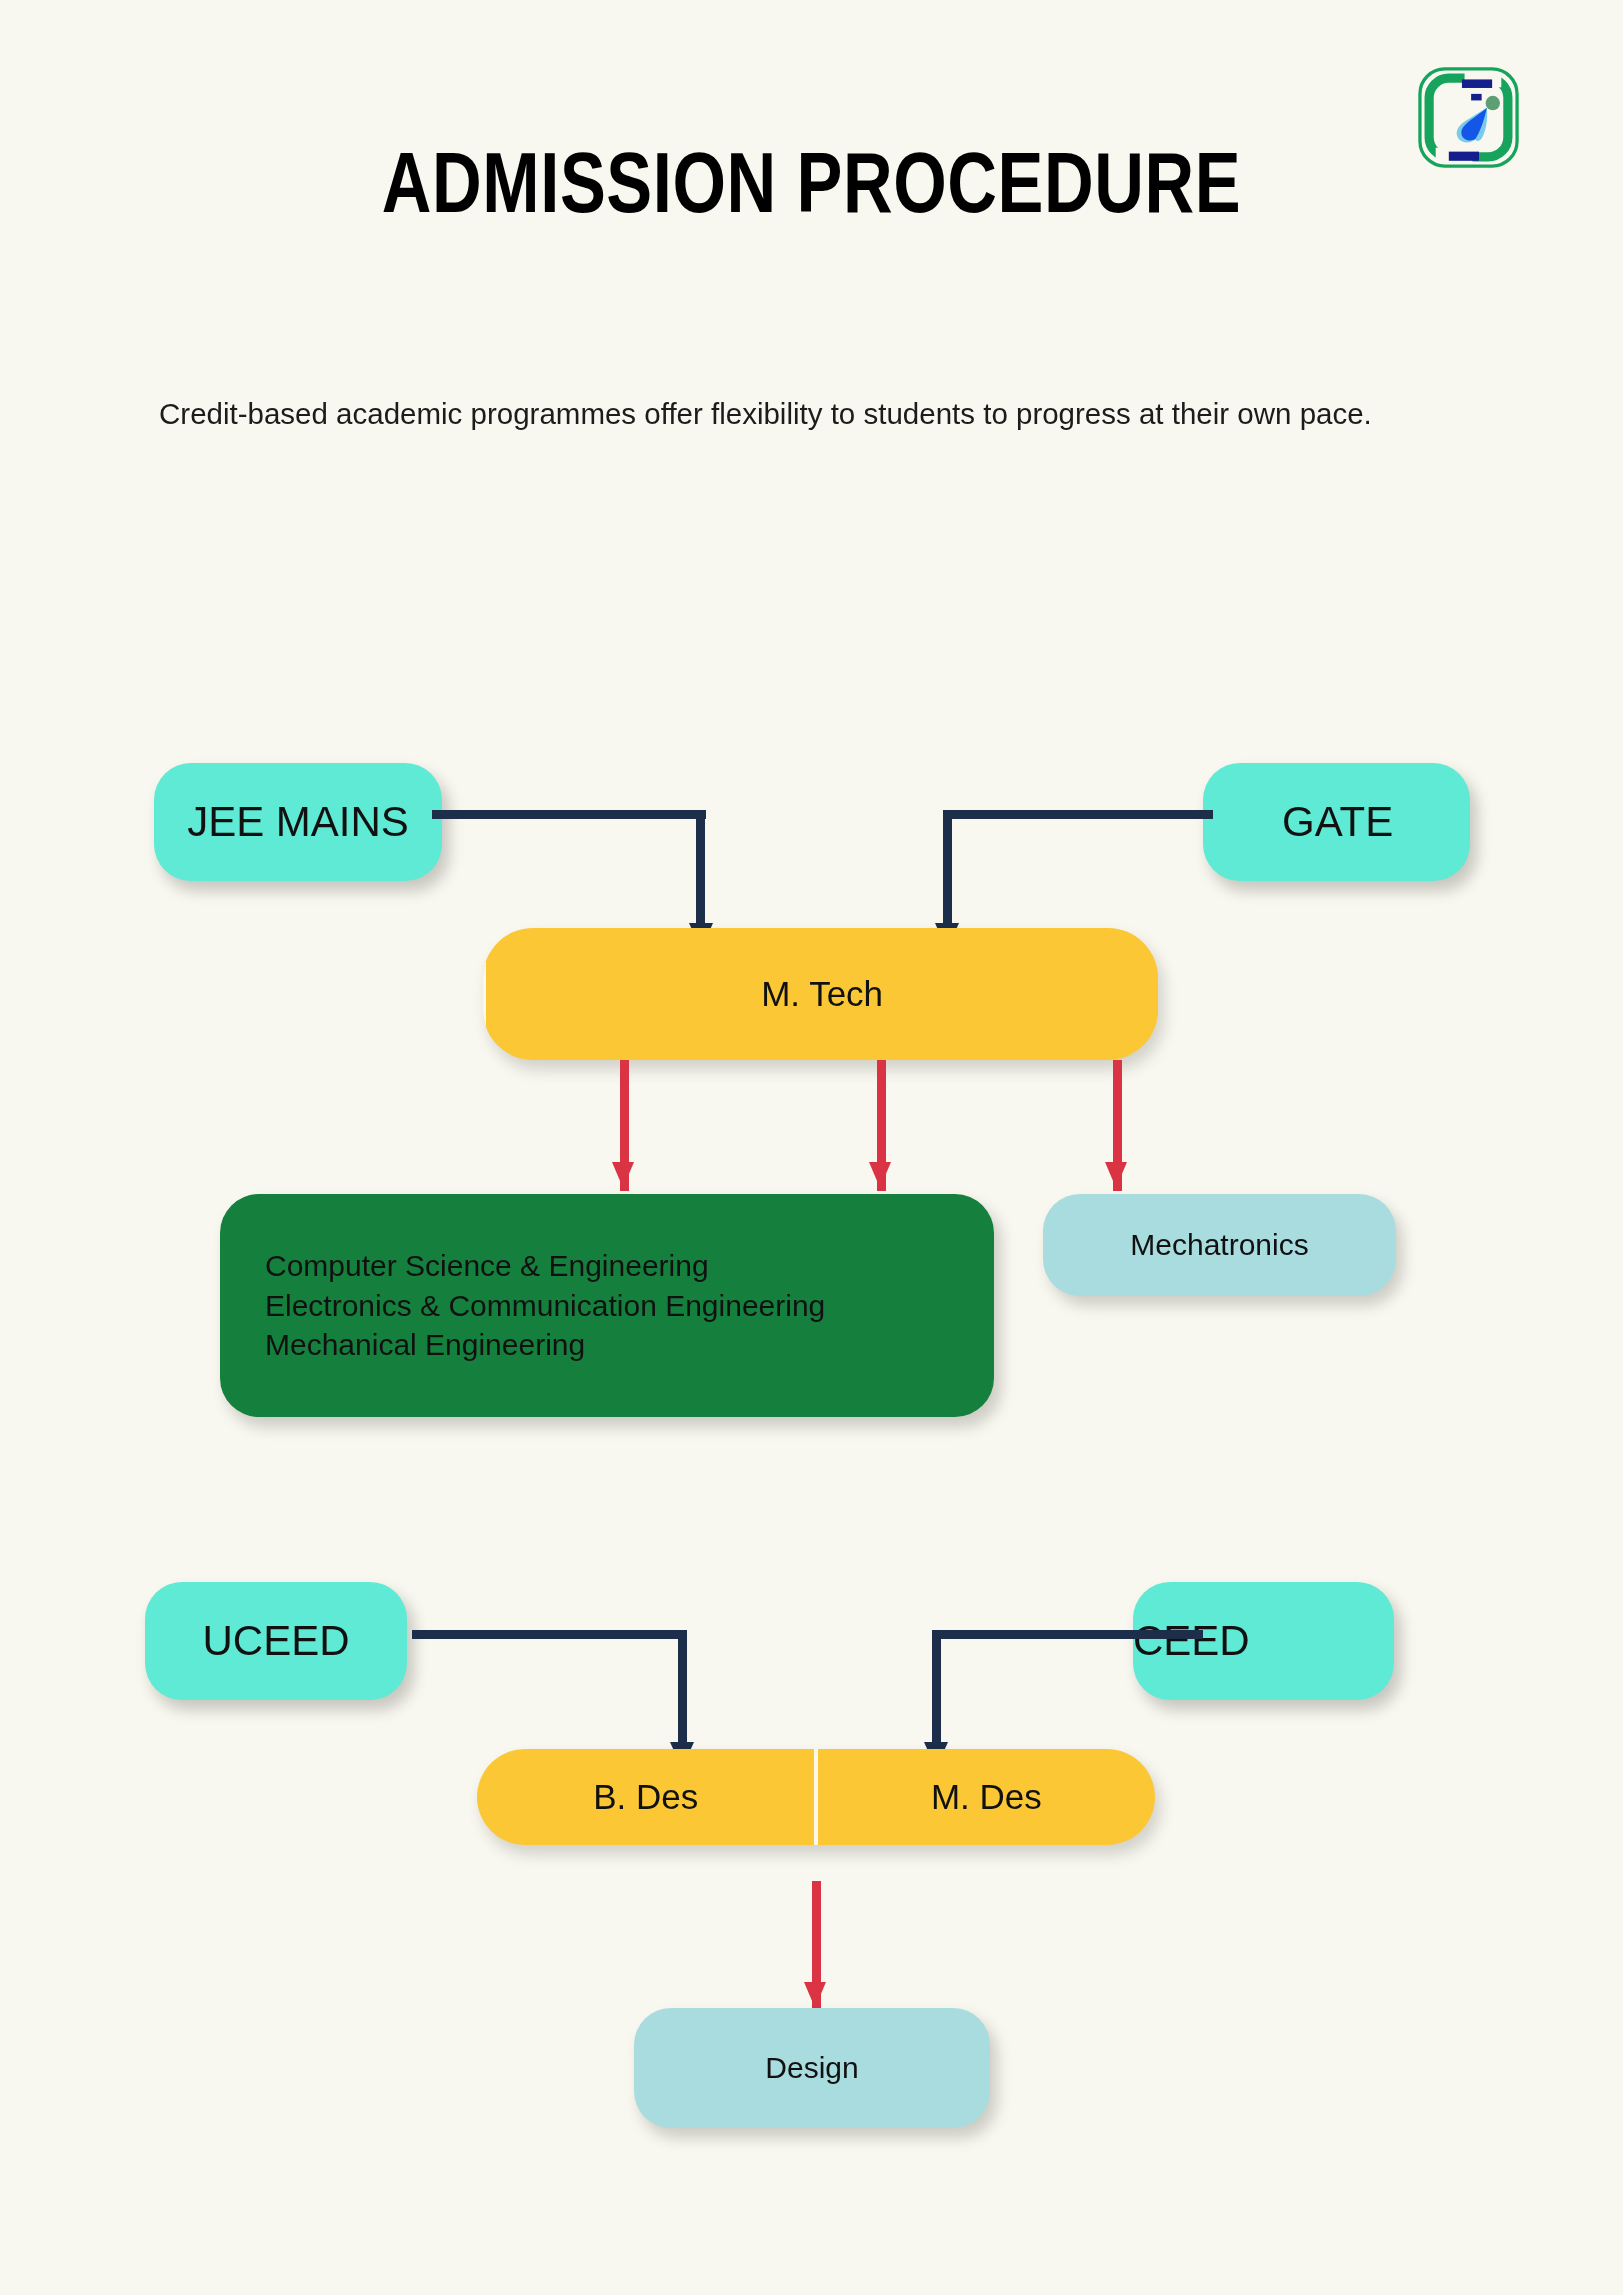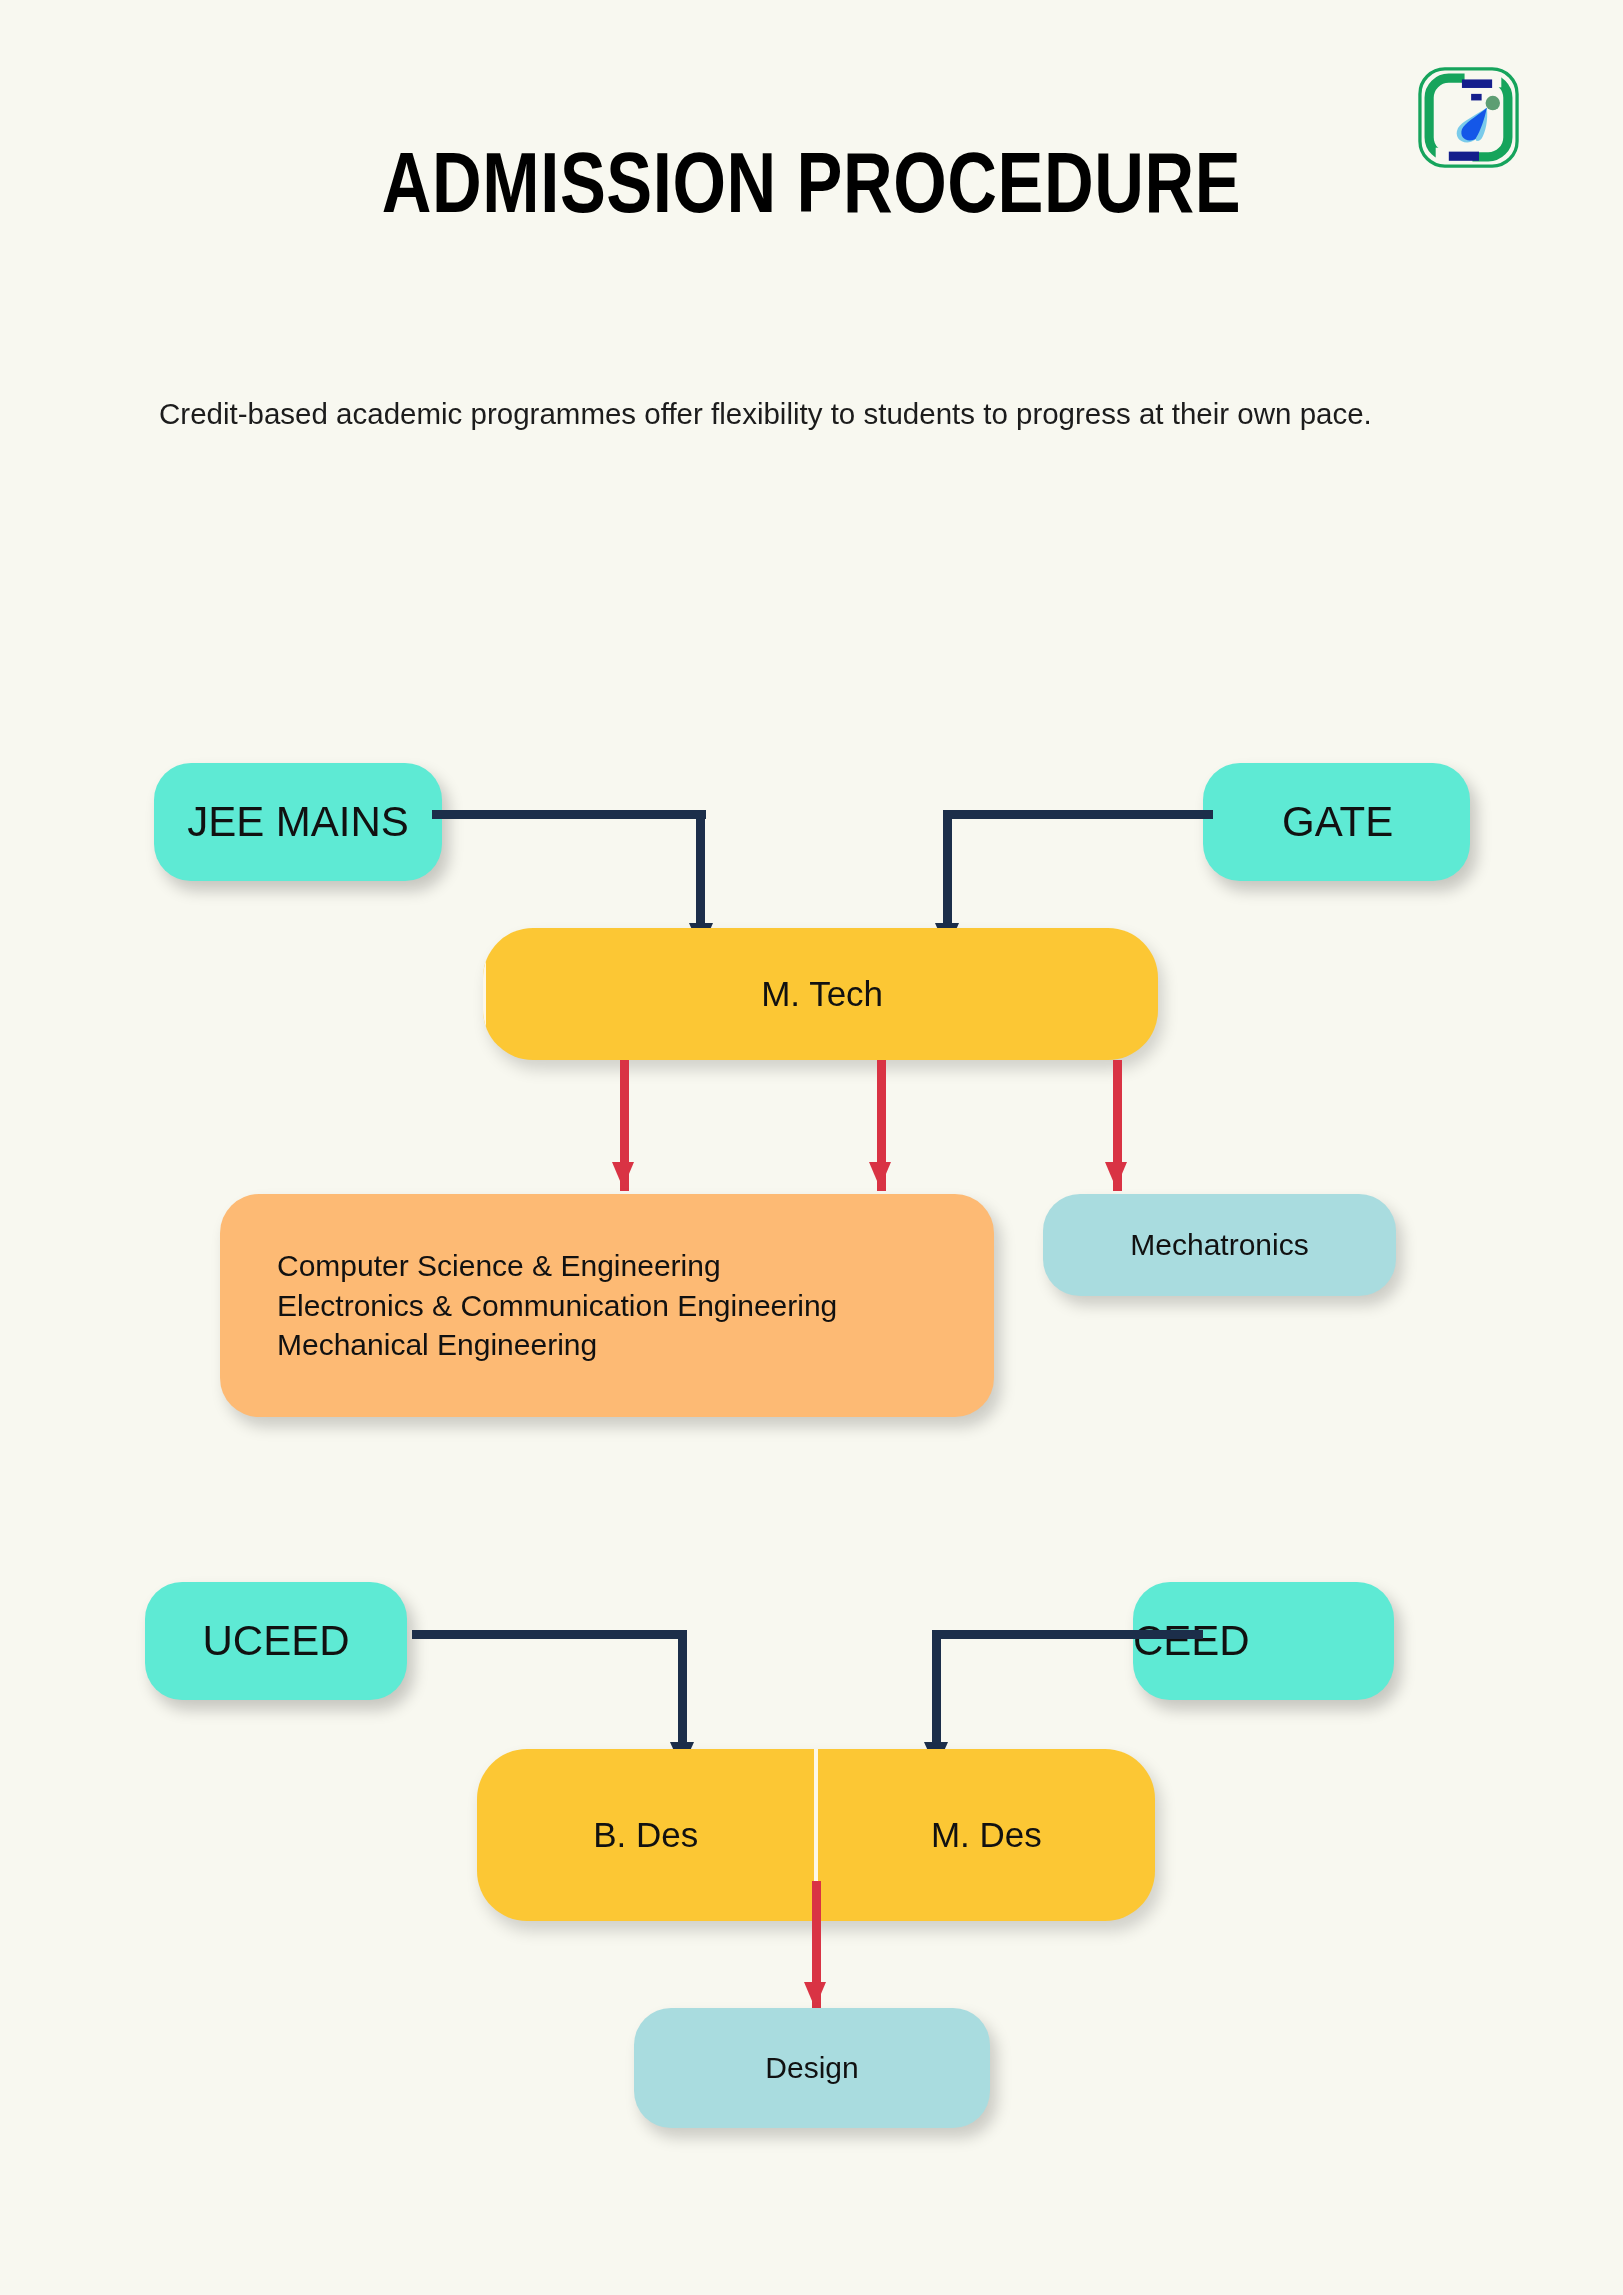--- a/index.html
+++ b/index.html
@@ -76,26 +76,26 @@
     box-shadow: 6.5px 9.2px 14.4px rgba(0,0,0,0.20);
   }
   .pill-lightblue {
     background: #A9DCDF;
     border-radius: 37px;
     justify-content: center;
     font-size: 30px;
     box-shadow: 6.5px 9.2px 14.4px rgba(0,0,0,0.18);
   }
   .box-lightblue {
-    background: #fdba74;
+    background: #15803d;
     border-radius: 39px;
     justify-content: flex-start;
     font-size: 30px;
     box-shadow: 6.5px 9.2px 14.4px rgba(0,0,0,0.18);
-    padding-left: 57px;
+    padding-left: 45px;
   }
   .course-lines {
     line-height: 1.33;
     white-space: pre-line;
   }
   .bar-yellow {
     background: #FCC734;
     border-radius: 50px;
     box-shadow: 5.2px 9.2px 15.7px rgba(0,0,0,0.16);
     display: flex;
@@ -232,21 +232,21 @@
   </div>
 
   <div class="conn-h" style="left:412px; top:1630px; width:275px;"></div>
   <div class="conn-v" style="left:678px; top:1630px; height:119px;"></div>
   <div class="arrow-navy" style="left:670px; top:1742px;"></div>
 
   <div class="conn-h" style="left:932px; top:1630px; width:271px;"></div>
   <div class="conn-v" style="left:932px; top:1630px; height:119px;"></div>
   <div class="arrow-navy" style="left:924px; top:1742px;"></div>
 
-  <div class="node bar-yellow" style="left:477px; top:1749px; width:678px; height:172px;">
+  <div class="node bar-yellow" style="left:477px; top:1749px; width:678px; height:96px;">
     <div class="bar-half">
       <span>B. Des</span>
     </div>
     <div class="bar-div"></div>
     <div class="bar-half">
       <span>M. Des</span>
     </div>
   </div>
 
   <div class="conn-red" style="left:812px; top:1881px; height:128px;"></div>

